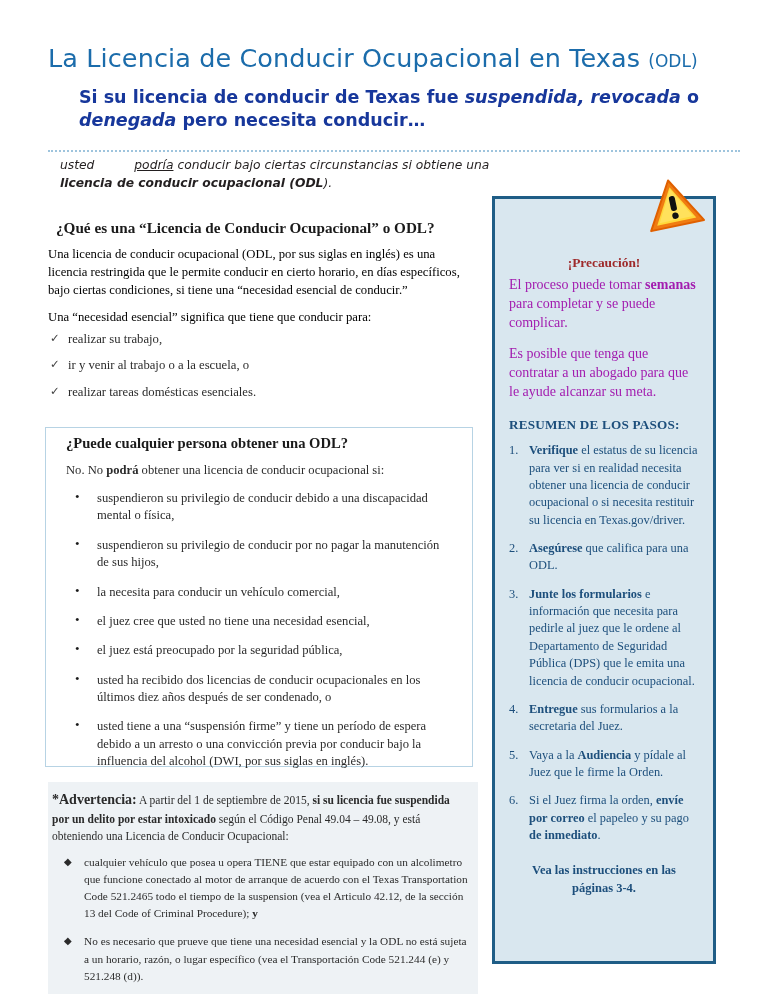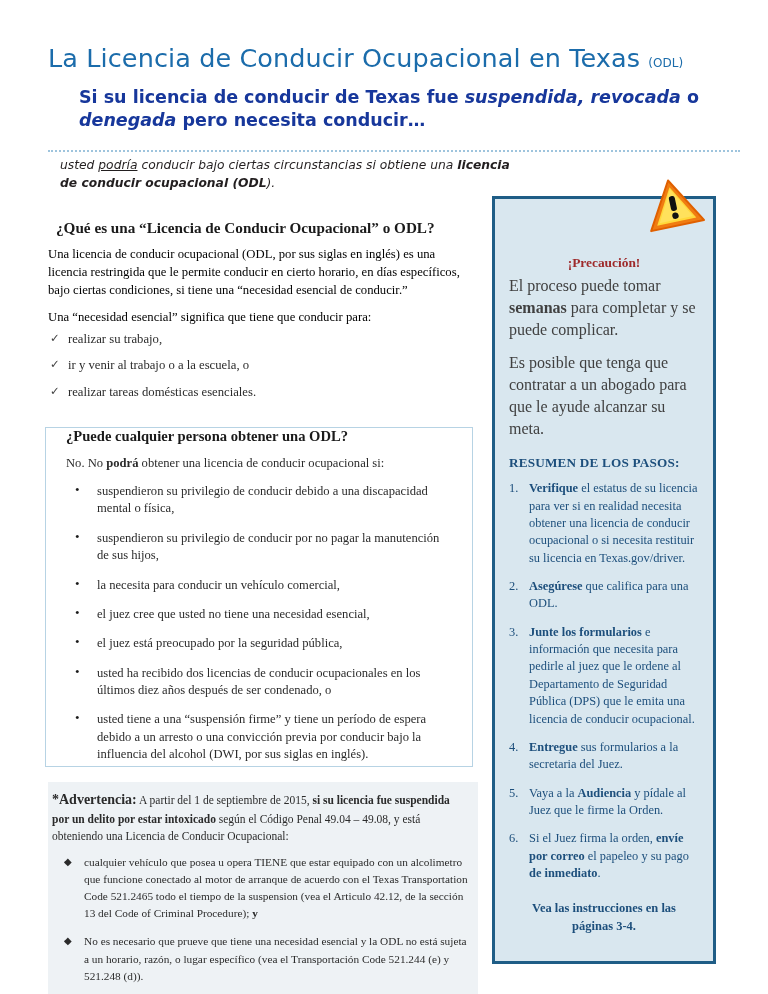--- a/index.html
+++ b/index.html
@@ -33,21 +33,21 @@
   .main-title {
     font-family: "DejaVu Sans", sans-serif;
     font-size: 25.5px;
     font-weight: 400;
     color: #1b6cab;
     letter-spacing: 0.1px;
     line-height: 1.15;
     white-space: nowrap;
   }
   .main-title .odl-suffix {
-    font-size: 12px;
+    font-size: 17px;
     letter-spacing: 0;
   }
 
   .subtitle {
     position: absolute;
     left: 48px;
     top: 86px;
     width: 660px;
     font-family: "DejaVu Sans", sans-serif;
     font-size: 17.5px;
@@ -71,21 +71,21 @@
     position: absolute;
     left: 60px;
     top: 157px;
     width: 470px;
     font-family: "DejaVu Sans", sans-serif;
     font-style: italic;
     font-size: 12.3px;
     line-height: 1.45;
     color: #231f20;
   }
-  .intro u { text-decoration: underline; }
+  .intro u { text-decoration: underline; margin-left: 36px; }
   .intro b { font-weight: bold; }
 
   
   .left-col {
     position: absolute;
     left: 48px;
     top: 218px;
     width: 418px;
   }
 
@@ -129,21 +129,21 @@
 
   
   .odl-box {
     position: absolute;
     left: 45px;
     top: 427px;
     width: 428px;
     height: 340px;
     border: 1.2px solid #b7d3e4;
     box-sizing: border-box;
-    padding: 0 18px 10px 20px;
+    padding: 7px 18px 10px 20px;
     background: #ffffff;
   }
   .odl-box .box-heading {
     font-family: "Liberation Serif", serif;
     font-weight: bold;
     font-size: 14.6px;
     margin: 0 0 11px 0;
     color: #1a1a1a;
   }
   .odl-box .box-lead {
@@ -242,23 +242,23 @@
 
   .precaucion-title {
     text-align: center;
     font-family: "Liberation Serif", serif;
     font-weight: bold;
     font-size: 13.4px;
     color: #9e2a2b;
     margin: 22px 0 4px 0;
   }
   .precaucion-p {
-    font-size: 16px;
+    font-size: 14px;
     line-height: 1.36;
-    color: #404040;
+    color: #a21caf;
     margin: 0 0 12px 0;
   }
   .precaucion-p b { font-weight: bold; }
 
   .pasos-title {
     font-family: "Liberation Serif", serif;
     font-weight: bold;
     font-size: 13.2px;
     color: #1d4f7c;
     letter-spacing: 0.2px;

